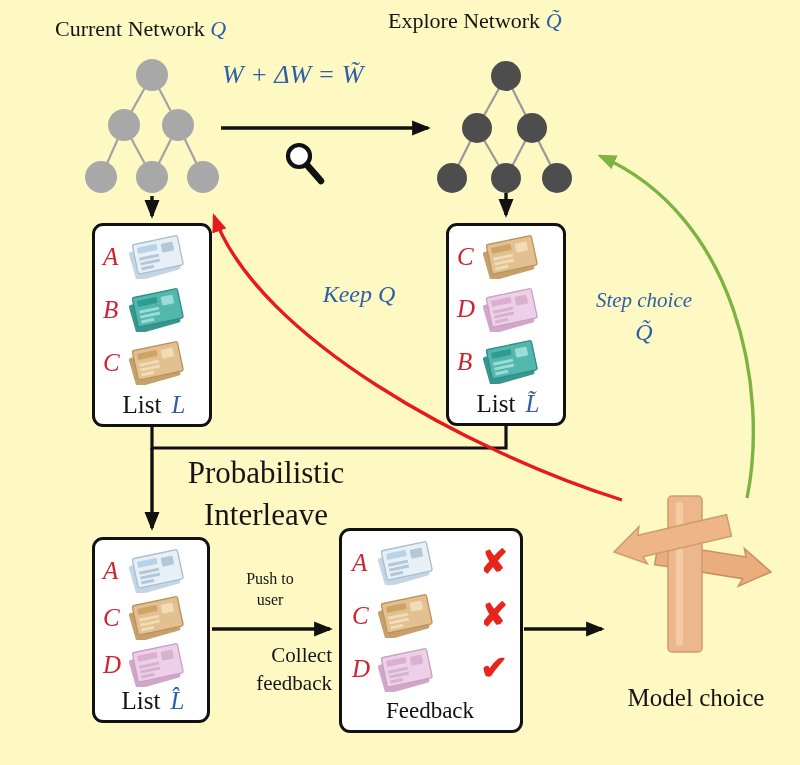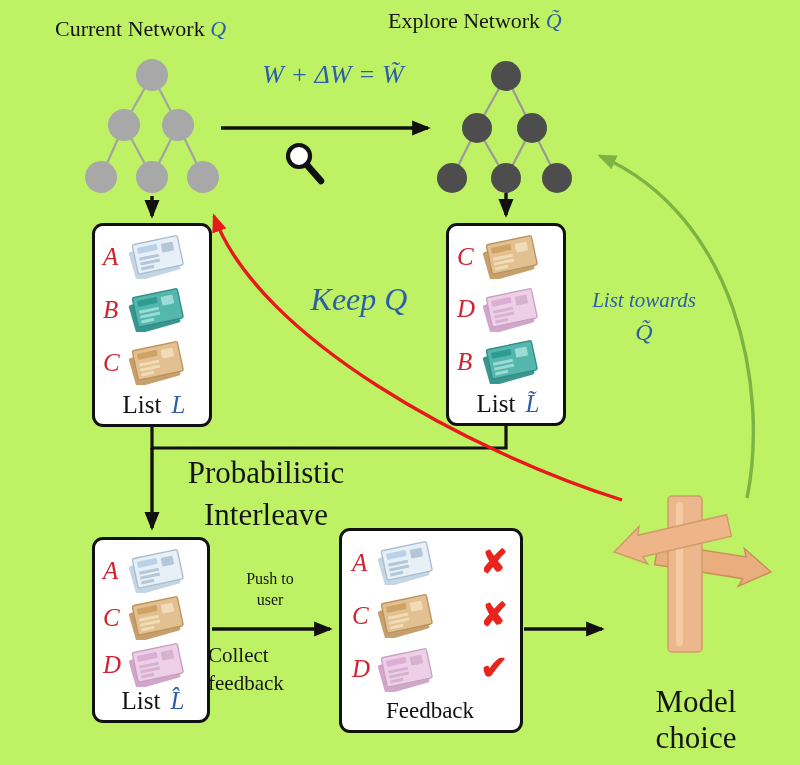--- a/index.html
+++ b/index.html
@@ -1,36 +1,36 @@
 <!DOCTYPE html>
 <html><head>
 <meta charset="utf-8">
 <style>
   html,body{margin:0;padding:0;background:#fff;}
-  .stage{position:relative;width:800px;height:765px;background:#bef264;
+  .stage{position:relative;width:800px;height:765px;background:#fef9c3;
          font-family:"Liberation Serif",serif;overflow:hidden;color:#151515;}
   svg.layer{position:absolute;left:0;top:0;}
   .abs{position:absolute;}
   .nowrap{white-space:nowrap;}
   .title{font-size:22px;color:#151515;}
   .sym{color:#2d5fa8;font-style:italic;}
   #title-current{left:55px;top:16px;}
   #title-explore{left:388px;top:8px;}
-  #formula{left:222px;top:60px;width:222px;text-align:center;font-size:26px;
+  #formula{left:222px;top:60px;width:222px;font-size:26px;
            font-style:italic;color:#2d5fa8;}
-  #keep{left:303px;top:281px;width:112px;text-align:center;font-size:32px;
+  #keep{left:303px;top:281px;width:112px;text-align:center;font-size:24px;
         font-style:italic;color:#2d5fa8;}
   #step{left:566px;top:287px;width:156px;text-align:center;font-size:21px;
         font-style:italic;color:#2d5fa8;line-height:1.25;}
   #step .l2{font-size:24px;margin-top:4px;}
   #interleave{left:172px;top:452px;width:188px;text-align:center;font-size:31px;
               color:#151515;line-height:1.35;}
   #push{left:214px;top:568px;width:112px;text-align:center;font-size:16px;line-height:1.32;}
-  #collect{left:208px;top:642px;width:124px;text-align:left;font-size:21px;line-height:1.32;}
-  #model-choice{left:616px;top:684px;width:160px;text-align:center;font-size:31px;}
+  #collect{left:208px;top:642px;width:124px;text-align:right;font-size:21px;line-height:1.32;}
+  #model-choice{left:616px;top:684px;width:160px;text-align:center;font-size:25px;}
 
   .listbox{position:absolute;border:3px solid #111;border-radius:11px;background:#fff;
            display:flex;flex-direction:column;justify-content:space-between;
            padding:7px 4px 7px 8px;box-sizing:border-box;}
   #list-current{left:92px;top:223px;width:120px;height:204px;}
   #list-explore{left:446px;top:223px;width:120px;height:203px;}
   #list-interleaved{left:92px;top:537px;width:118px;height:186px;}
   #feedback-box{left:339px;top:528px;width:184px;height:205px;padding:8px 12px 8px 10px;}
 
   .row{display:flex;align-items:center;gap:5px;}
@@ -157,21 +157,21 @@
   </div>
   <div class="abs title nowrap" id="title-explore">
     <span>Explore Network</span>
     <span class="sym">Q̃</span>
   </div>
 
   <div class="abs nowrap" id="formula">W + ΔW = W̃</div>
 
   <div class="abs" id="keep">Keep Q</div>
   <div class="abs" id="step">
-    <div>List towards</div>
+    <div>Step choice</div>
     <div class="l2">Q̃</div>
   </div>
   <div class="abs" id="interleave">
     <div>Probabilistic</div>
     <div>Interleave</div>
   </div>
   <div class="abs" id="push">
     <div>Push to</div>
     <div>user</div>
   </div>

